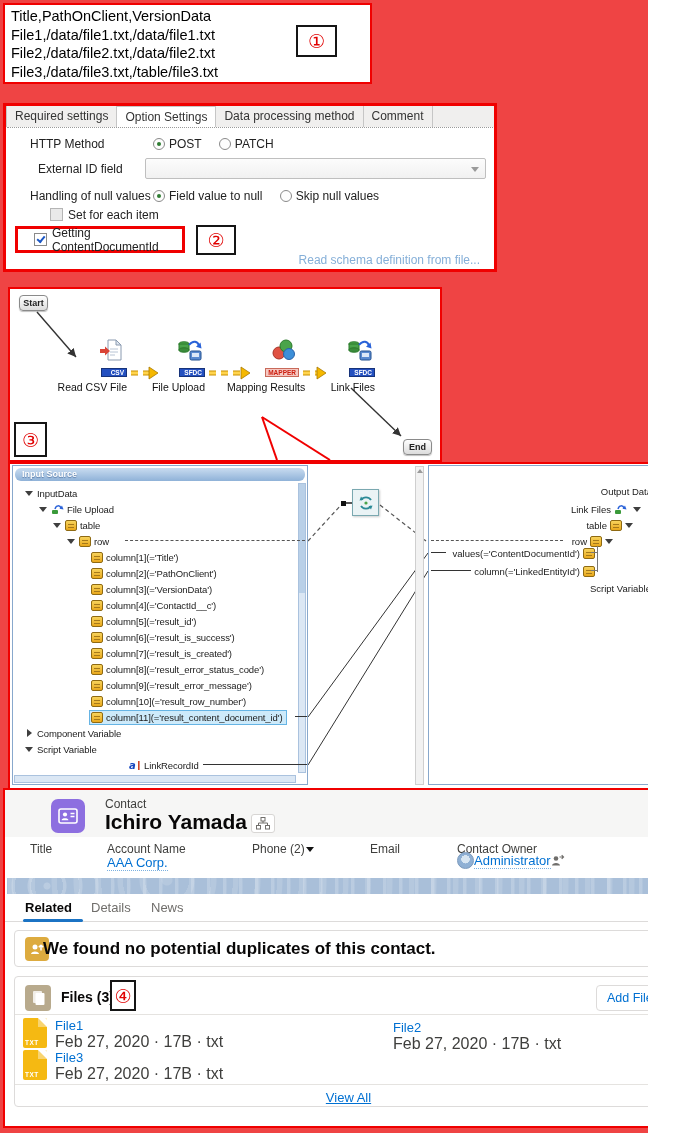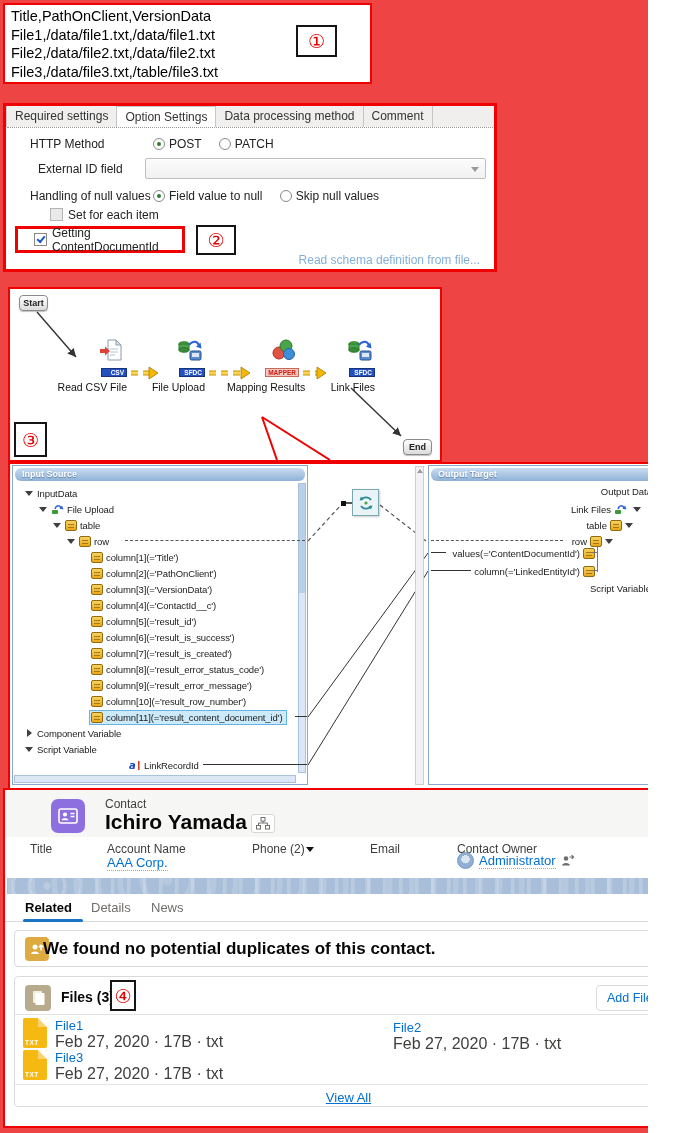--- a/index.html
+++ b/index.html
@@ -85,21 +85,21 @@
   .sf-head{position:absolute;left:0;top:0;right:0;height:47px;background:#f6f6f5}
   .sf-cicon{position:absolute;left:46px;top:9px;width:34px;height:34px;border-radius:7px;background:#8d6fe0;
             display:flex;align-items:center;justify-content:center}
   .sf-type{position:absolute;left:100px;top:7px;font-size:12px;color:#3e3e3c}
   .sf-name{position:absolute;left:100px;top:20px;font-size:21px;font-weight:bold;color:#080707}
   .sf-hier{position:absolute;left:246px;top:24px;width:24px;height:19px;border:1px solid #d8d6d4;border-radius:3px;background:#fff;
            display:flex;align-items:center;justify-content:center}
   .sf-flabel{position:absolute;top:52px;font-size:12px;color:#3e3e3c;white-space:nowrap}
   .sf-link{color:#0070d2;border-bottom:1px dotted #7ab0e0;font-size:13px;white-space:nowrap;cursor:pointer}
   .phone-caret{position:absolute;left:301px;top:57px;width:0;height:0;border-left:4px solid transparent;border-right:4px solid transparent;border-top:5px solid #111}
-  .owner-wrap{position:absolute;left:452px;top:62px;display:flex;align-items:center;gap:5px}
+  .owner-wrap{position:absolute;left:452px;top:62px;display:flex;align-items:center;}
   .avatar{width:17px;height:17px;border-radius:50%;border:1px solid #7898bc;
           background:radial-gradient(circle at 50% 42%,#d8e6f2 0 36%,#8fb0d4 37%)}
   .sf-band{position:absolute;left:2px;top:88px;right:2px;height:16px;background:#a9bfd9;
     background-image:repeating-radial-gradient(circle at 40px 8px,rgba(255,255,255,.20) 0 3px,rgba(255,255,255,0) 4px 16px),
                      repeating-radial-gradient(circle at 160px 2px,rgba(255,255,255,.14) 0 5px,rgba(255,255,255,0) 6px 22px)}
   .sf-tabs{position:absolute;left:0;top:104px;right:0;height:28px;background:#fff;border-bottom:1px solid #dddbda}
   .sftab{position:absolute;top:6px;font-size:13px;color:#706e6b;cursor:pointer}
   .sftab.active{color:#080707;font-weight:bold}
   .tab-underline{position:absolute;left:18px;top:25px;width:60px;height:3px;background:#1b73c4;border-radius:2px}
   .card{position:absolute;left:9px;right:11px;border:1px solid #dddbda;border-radius:4px;background:#fff}
@@ -381,21 +381,20 @@
           <span>LinkRecordId</span>
         </div>
 
       <div class="trail dash" style="left:112px;top:74px;width:180px"></div>
       <div class="trail" style="left:282px;top:250px;width:12px"></div>
       <div class="trail" style="left:190px;top:298px;width:104px"></div>
     </div>
 
     
     <div class="mpanel opanel">
-      <div class="mhead">Output Target</div>
       <div class="vscroll"></div>
 
       <div class="oline" style="left:228px;top:33px;height:83px;width:0;border-left:1px solid #b5b5b5;border-top:none"></div>
 
       <div class="orow" style="top:17px;padding-right:10px">
           <span>Output Data</span>
           <span class="car-d"></span>
         </div>
       <div class="orow" style="top:35px;padding-right:32px">
           <span>Link Files</span>

